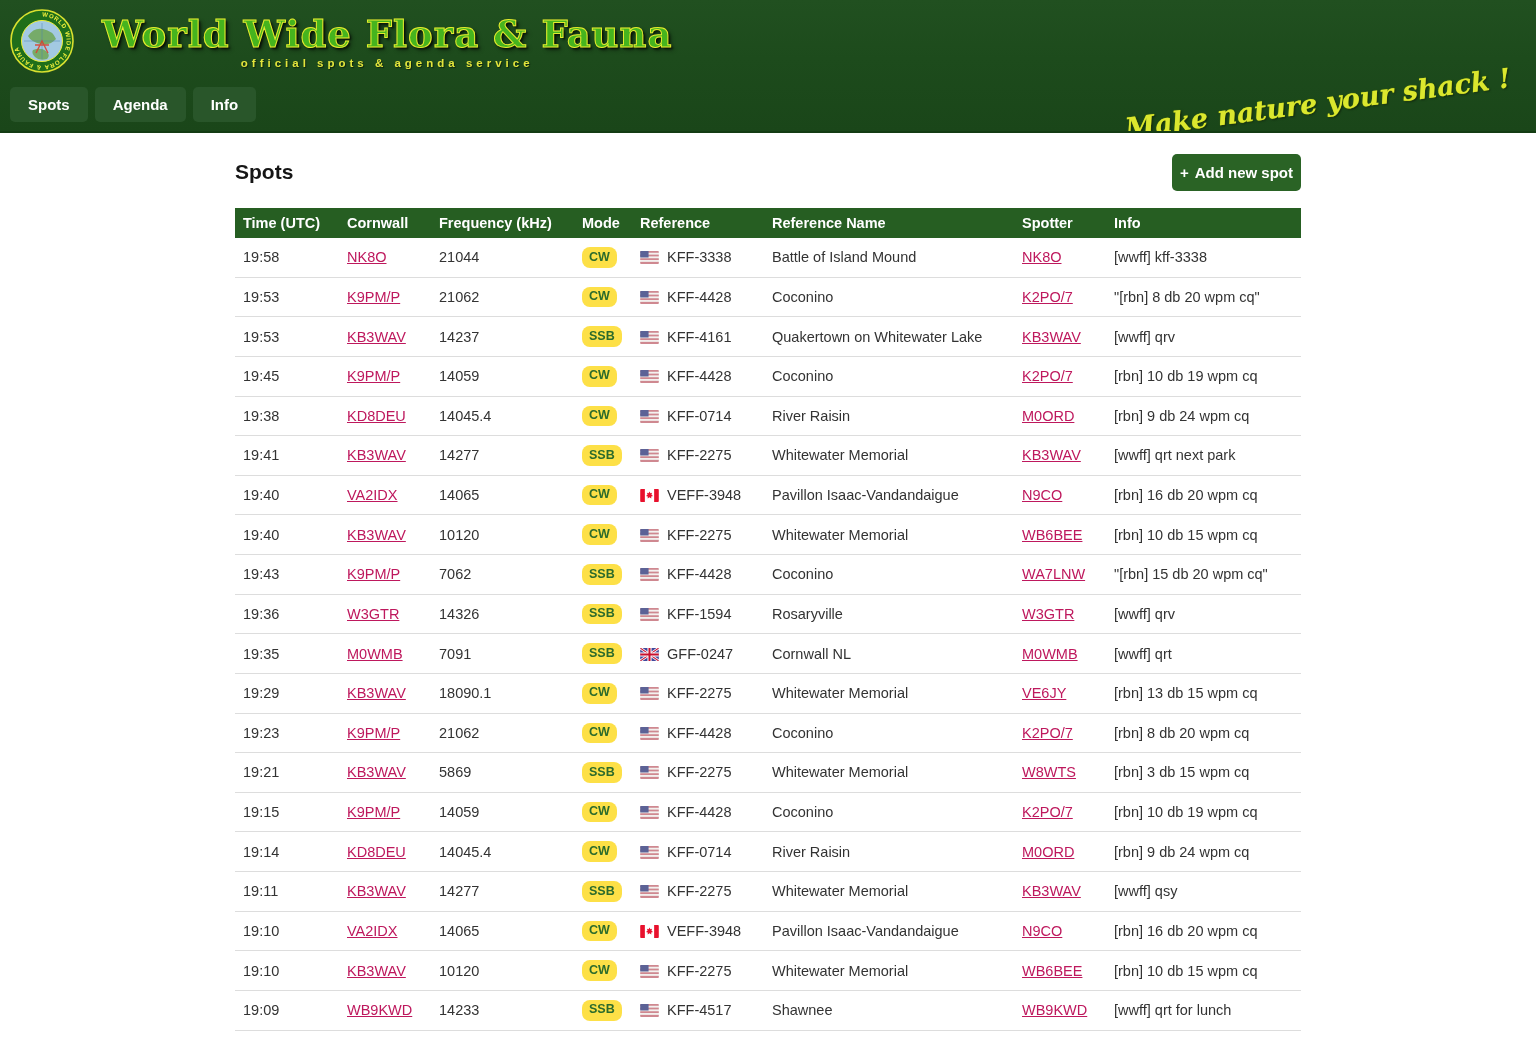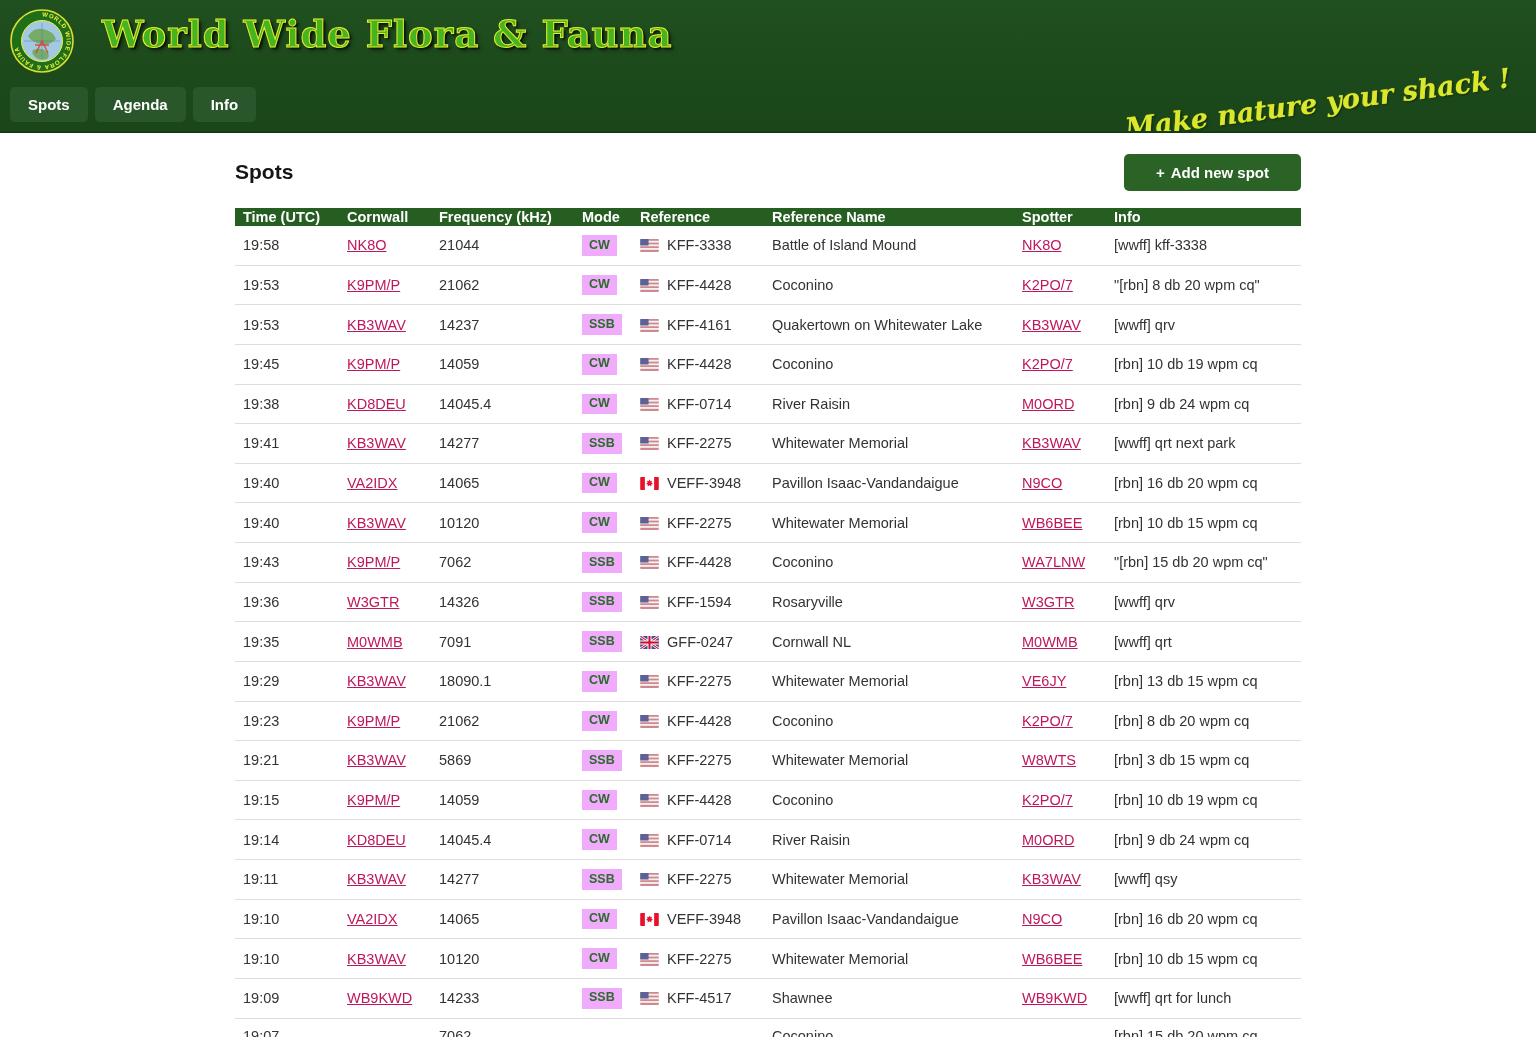--- a/index.html
+++ b/index.html
@@ -77,39 +77,39 @@
   }
   .page-title { font-size: 21px; font-weight: bold; color: #151515; margin: 0; }
   .add-spot-btn {
     background: #2a6325;
     border: none;
     border-radius: 5px;
     color: #ffffff;
     font-family: "Liberation Sans", sans-serif;
     font-weight: bold;
     font-size: 15px;
-    padding: 10px 32px;
+    padding: 10px 8px;
     cursor: pointer;
     white-space: nowrap;
   }
   .add-spot-btn .plus { margin-right: 6px; font-weight: bold; }
 
   
   table.spots {
     width: 100%;
     margin-top: 17px;
     border-collapse: collapse;
     font-size: 14.5px;
   }
   table.spots thead th {
     background: #265e22;
     color: #ffffff;
     font-weight: bold;
     text-align: left;
-    padding: 1px 8px;
+    padding: 7px 8px;
     font-size: 14.5px;
     white-space: nowrap;
   }
   table.spots tbody td {
     padding: 9px 8px;
     border-bottom: 1px solid #dddddd;
     color: #333333;
     white-space: nowrap;
     vertical-align: middle;
   }
@@ -118,26 +118,26 @@
   .col-activator{ width: 92px; }
   .col-freq     { width: 143px; margin-left: 21px; }
   .col-mode     { width: 58px; }
   .col-ref      { width: 132px; }
   .col-refname  { width: 250px; }
   .col-spotter  { width: 92px; }
 
   a.callsign-link { color: #be185d; text-decoration: underline; font-size: 14.5px; }
   .mode-badge {
     display: inline-block;
-    background: #f0abfc;
+    background: #fde047;
     color: #2c6b2c;
     font-weight: bold;
     font-size: 12.5px;
     padding: 2.5px 7px;
-    border-radius: 0;
+    border-radius: 8px;
     line-height: 1.25;
   }
   .ref-cell { color: #2c6b2c; }
   .flag {
     display: inline-block;
     width: 19px; height: 13px;
     margin-right: 8px;
     vertical-align: -2px;
     line-height: 0;
   }
@@ -160,20 +160,21 @@
           <path id="logo-ring-path" d="M32 7.5 a24.5 24.5 0 1 1 -0.01 0 z"></path>
         </defs>
       <text font-size="6" fill="#f0ee3c" font-weight="bold" letter-spacing="0.8" font-family="Liberation Sans, sans-serif">
         <textPath href="#logo-ring-path" xlink:href="#logo-ring-path">WORLD WIDE FLORA &amp; FAUNA</textPath>
       </text>
     </svg>
   </div>
 
   <div class="brand">
     <div class="brand-title">World Wide Flora &amp; Fauna</div>
+    <div class="brand-subtitle">official spots &amp; agenda service</div>
   </div>
 
   <div class="slogan">Make nature your shack !</div>
 
   <nav class="main-nav">
     <div class="nav-tab">Spots</div>
     <div class="nav-tab">Agenda</div>
     <div class="nav-tab">Info</div>
   </nav>
 </header>

